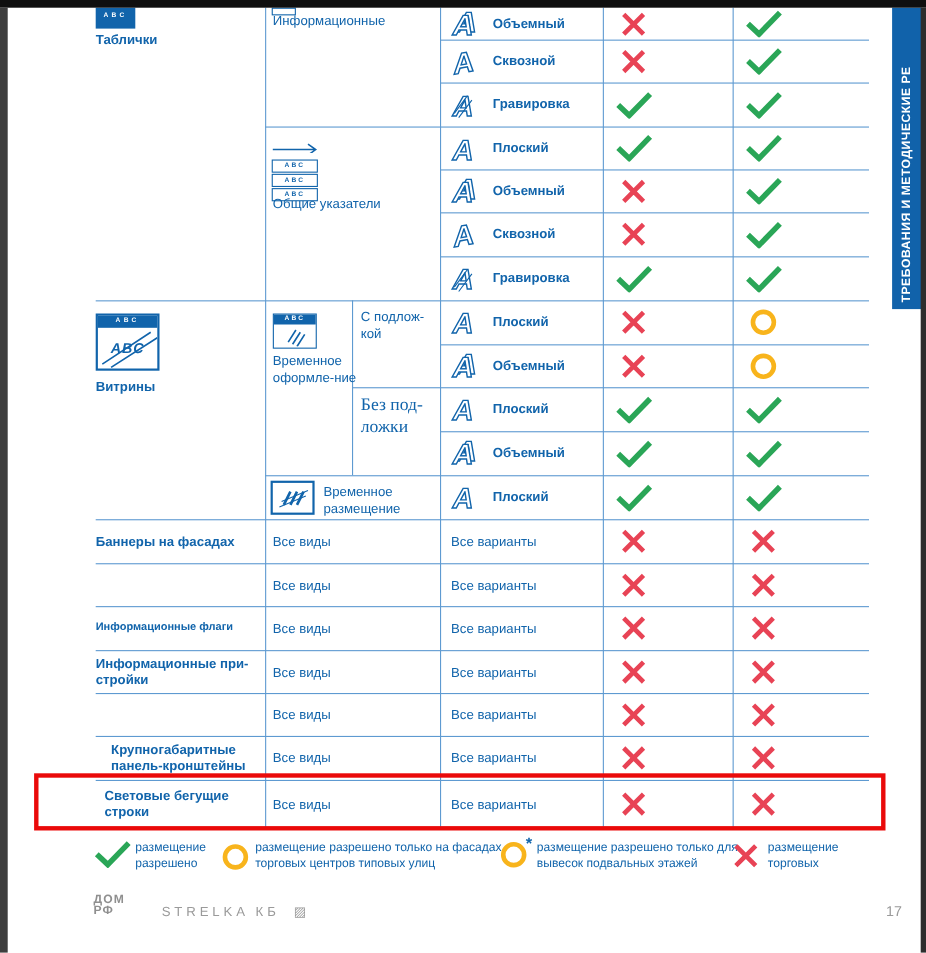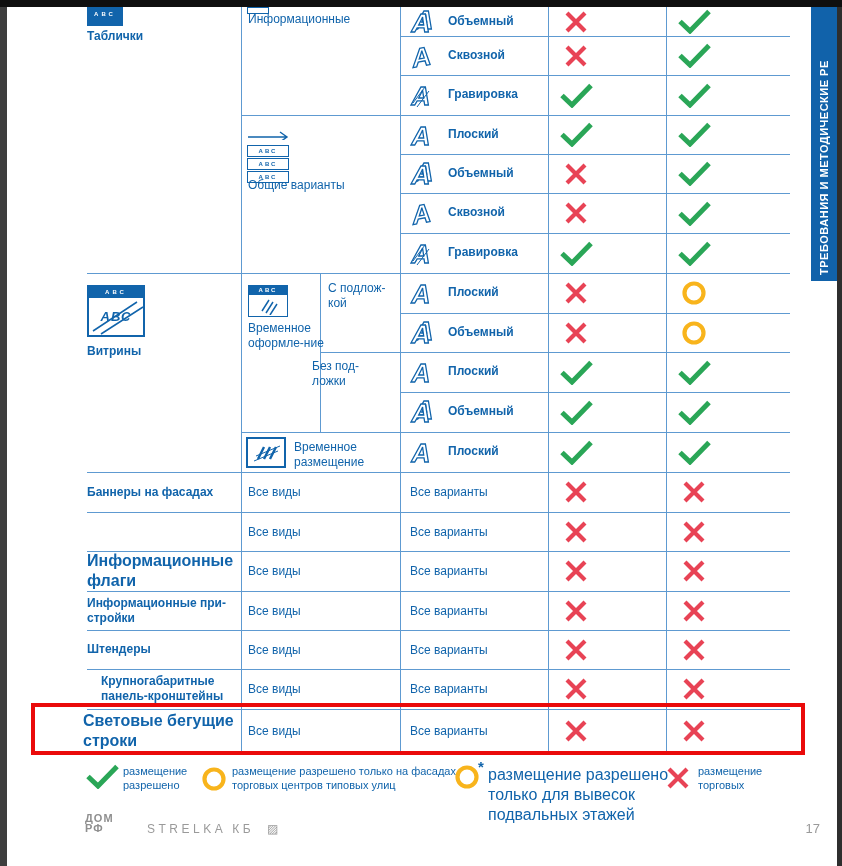--- a/index.html
+++ b/index.html
@@ -250,21 +250,21 @@
       <div style="position: absolute; left: 556px; top: 512px; width: 40px; height: 39px; display: flex; align-items: center; justify-content: center;">
         <svg width="24" height="24" viewBox="0 0 24 24">
           <path d="M3 3 L21 21 M21 3 L3 21" fill="none" stroke="#e84355" stroke-width="4.2"></path>
         </svg>
       </div>
       <div style="position: absolute; left: 674px; top: 512px; width: 40px; height: 39px; display: flex; align-items: center; justify-content: center;">
         <svg width="24" height="24" viewBox="0 0 24 24">
           <path d="M3 3 L21 21 M21 3 L3 21" fill="none" stroke="#e84355" stroke-width="4.2"></path>
         </svg>
       </div>
-      <div style="position: absolute; left: 87px; top: 551px; width: 156px; height: 40px; display: flex; align-items: center; font-size: 16px; font-weight: 700; line-height: 1.25;">Информационные флаги</div>
+      <div style="position: absolute; left: 87px; top: 551px; width: 156px; height: 40px; display: flex; align-items: center; font-size: 10px; font-weight: 700; line-height: 1.25;">Информационные флаги</div>
       <div style="position: absolute; left: 248px; top: 564px; font-size: 12px;">Все виды</div>
       <div style="position: absolute; left: 410px; top: 564px; font-size: 12px;">Все варианты</div>
       <div style="position: absolute; left: 556px; top: 551px; width: 40px; height: 40px; display: flex; align-items: center; justify-content: center;">
         <svg width="24" height="24" viewBox="0 0 24 24">
           <path d="M3 3 L21 21 M21 3 L3 21" fill="none" stroke="#e84355" stroke-width="4.2"></path>
         </svg>
       </div>
       <div style="position: absolute; left: 674px; top: 551px; width: 40px; height: 40px; display: flex; align-items: center; justify-content: center;">
         <svg width="24" height="24" viewBox="0 0 24 24">
           <path d="M3 3 L21 21 M21 3 L3 21" fill="none" stroke="#e84355" stroke-width="4.2"></path>
@@ -276,21 +276,20 @@
       <div style="position: absolute; left: 556px; top: 591px; width: 40px; height: 39px; display: flex; align-items: center; justify-content: center;">
         <svg width="24" height="24" viewBox="0 0 24 24">
           <path d="M3 3 L21 21 M21 3 L3 21" fill="none" stroke="#e84355" stroke-width="4.2"></path>
         </svg>
       </div>
       <div style="position: absolute; left: 674px; top: 591px; width: 40px; height: 39px; display: flex; align-items: center; justify-content: center;">
         <svg width="24" height="24" viewBox="0 0 24 24">
           <path d="M3 3 L21 21 M21 3 L3 21" fill="none" stroke="#e84355" stroke-width="4.2"></path>
         </svg>
       </div>
-      <div style="position: absolute; left: 87px; top: 630px; width: 156px; height: 39px; display: flex; align-items: center; font-size: 12px; font-weight: 700; line-height: 1.25;">Штендеры</div>
       <div style="position: absolute; left: 248px; top: 642.5px; font-size: 12px;">Все виды</div>
       <div style="position: absolute; left: 410px; top: 642.5px; font-size: 12px;">Все варианты</div>
       <div style="position: absolute; left: 556px; top: 630px; width: 40px; height: 39px; display: flex; align-items: center; justify-content: center;">
         <svg width="24" height="24" viewBox="0 0 24 24">
           <path d="M3 3 L21 21 M21 3 L3 21" fill="none" stroke="#e84355" stroke-width="4.2"></path>
         </svg>
       </div>
       <div style="position: absolute; left: 674px; top: 630px; width: 40px; height: 39px; display: flex; align-items: center; justify-content: center;">
         <svg width="24" height="24" viewBox="0 0 24 24">
           <path d="M3 3 L21 21 M21 3 L3 21" fill="none" stroke="#e84355" stroke-width="4.2"></path>
@@ -302,21 +301,21 @@
       <div style="position: absolute; left: 556px; top: 669px; width: 40px; height: 40px; display: flex; align-items: center; justify-content: center;">
         <svg width="24" height="24" viewBox="0 0 24 24">
           <path d="M3 3 L21 21 M21 3 L3 21" fill="none" stroke="#e84355" stroke-width="4.2"></path>
         </svg>
       </div>
       <div style="position: absolute; left: 674px; top: 669px; width: 40px; height: 40px; display: flex; align-items: center; justify-content: center;">
         <svg width="24" height="24" viewBox="0 0 24 24">
           <path d="M3 3 L21 21 M21 3 L3 21" fill="none" stroke="#e84355" stroke-width="4.2"></path>
         </svg>
       </div>
-      <div style="position: absolute; left: 83px; top: 709px; width: 156px; height: 43px; display: flex; align-items: center; font-size: 16px; font-weight: 700; line-height: 1.25;">Световые бегущие строки</div>
+      <div style="position: absolute; left: 95px; top: 709px; width: 156px; height: 43px; display: flex; align-items: center; font-size: 12px; font-weight: 700; line-height: 1.25;">Световые бегущие строки</div>
       <div style="position: absolute; left: 248px; top: 723.5px; font-size: 12px;">Все виды</div>
       <div style="position: absolute; left: 410px; top: 723.5px; font-size: 12px;">Все варианты</div>
       <div style="position: absolute; left: 556px; top: 709px; width: 40px; height: 43px; display: flex; align-items: center; justify-content: center;">
         <svg width="24" height="24" viewBox="0 0 24 24">
           <path d="M3 3 L21 21 M21 3 L3 21" fill="none" stroke="#e84355" stroke-width="4.2"></path>
         </svg>
       </div>
       <div style="position: absolute; left: 674px; top: 709px; width: 40px; height: 43px; display: flex; align-items: center; justify-content: center;">
         <svg width="24" height="24" viewBox="0 0 24 24">
           <path d="M3 3 L21 21 M21 3 L3 21" fill="none" stroke="#e84355" stroke-width="4.2"></path>
@@ -324,55 +323,55 @@
       </div>
       <div style="position: absolute; left: 87px; top: 7px; width: 36px; height: 19px; background: rgb(17, 100, 171);">
         <div style="color:#fff;font-size:6px;font-weight:bold;letter-spacing:3px;text-align:center;padding-top:4px;">АВС</div>
       </div>
       <div style="position: absolute; left: 87px; top: 29px; font-size: 12px; font-weight: 700;">Таблички</div>
       <div style="position: absolute; left: 247px; top: 7px; width: 20px; height: 5px; border: 1px solid rgb(17, 100, 171);"></div>
       <div style="position: absolute; left: 248px; top: 12px; font-size: 12px;">Информационные</div>
       <div style="position: absolute; left: 247px; top: 126px; width: 42px;"><svg width="42" height="10">
           <path d="M1 7 H39 M33 2 L40 7 L33 12" fill="none" stroke="#1164ab" stroke-width="1.4"></path>
         </svg><div style="border:1px solid #1164ab;height:10px;margin-top:1px;font-size:6px;font-weight:bold;color:#1164ab;text-align:center;letter-spacing:2px;line-height:10px;overflow:hidden;">АВС</div><div style="border:1px solid #1164ab;height:10px;margin-top:1px;font-size:6px;font-weight:bold;color:#1164ab;text-align:center;letter-spacing:2px;line-height:10px;overflow:hidden;">АВС</div><div style="border:1px solid #1164ab;height:10px;margin-top:1px;font-size:6px;font-weight:bold;color:#1164ab;text-align:center;letter-spacing:2px;line-height:10px;overflow:hidden;">АВС</div></div>
-      <div style="position: absolute; left: 248px; top: 178px; font-size: 12px;">Общие варианты</div>
+      <div style="position: absolute; left: 248px; top: 178px; font-size: 12px;">Общие указатели</div>
       <div style="position: absolute; left: 87px; top: 285px; width: 58px; height: 52px; border: 2px solid rgb(17, 100, 171); box-sizing: border-box;">
         <div style="background:#1164ab;height:11px;color:#fff;font-size:6px;font-weight:bold;letter-spacing:3px;text-align:center;line-height:11px;">АВС</div>
         <div style="position:relative;height:37px;display:flex;align-items:center;justify-content:center;">
           <span style="font-size:13px;font-weight:bold;font-style:italic;color:#1164ab;letter-spacing:1px;">АВС</span>
           <svg style="position:absolute;left:0;top:0;" width="54" height="37">
             <path d="M4 33 L48 4 M12 36 L54 9" stroke="#1164ab" stroke-width="1.5" fill="none"></path>
           </svg>
         </div>
       </div>
       <div style="position: absolute; left: 87px; top: 344px; font-size: 12px; font-weight: 700;">Витрины</div>
       <div style="position: absolute; left: 248px; top: 285px; width: 40px; height: 32px; border: 1.5px solid rgb(17, 100, 171); box-sizing: border-box;"><div style="background:#1164ab;height:9px;color:#fff;font-size:6px;font-weight:bold;letter-spacing:2px;text-align:center;line-height:9px;overflow:hidden;">АВС</div><svg width="37" height="20">
           <path d="M13 16 L20 5 M17 18 L24 7 M21 20 L28 9" stroke="#1164ab" stroke-width="1.5" fill="none"></path>
         </svg></div>
       <div style="position: absolute; left: 248px; top: 321px; width: 76px; font-size: 12px; line-height: 1.25;">Временное оформле-ние</div>
       <div style="position: absolute; left: 328px; top: 281px; width: 62px; font-size: 12px; line-height: 1.25;">С подлож-кой</div>
-      <div style="position: absolute; left: 312px; top: 359px; width: 62px; font-size: 12px; line-height: 1.25;">Без под-ложки</div>
+      <div style="position: absolute; left: 328px; top: 359px; width: 62px; font-size: 16px; line-height: 1.25; font-family: Liberation Serif, serif;">Без под-ложки</div>
       <div style="position: absolute; left: 246px; top: 437px; width: 40px; height: 31px; border: 2px solid rgb(17, 100, 171); box-sizing: border-box;"><svg width="36" height="27">
           <path d="M10 20 L16 8 M16 20 L22 8 M22 20 L28 8" stroke="#1164ab" stroke-width="2.4" fill="none"></path>
           <path d="M6 22 L30 12 M8 17 L32 7" stroke="#1164ab" stroke-width="1" fill="none"></path>
         </svg></div>
       <div style="position: absolute; left: 294px; top: 440px; width: 95px; font-size: 12px; line-height: 1.25;">Временное размещение</div>
       <div style="position: absolute; left: 86px; top: 764px;"><svg width="33" height="25" viewBox="0 0 33 25">
           <path d="M2 12.5 L12 22 L31 2.5" fill="none" stroke="#2aa657" stroke-width="5"></path>
         </svg></div>
       <div style="position: absolute; left: 123px; top: 765px; width: 80px; font-size: 11px; line-height: 1.25;">размещение разрешено</div>
       <div style="position: absolute; left: 201px; top: 766px;"><svg width="26" height="26" viewBox="0 0 26 26">
           <circle cx="13" cy="13" r="9.5" fill="none" stroke="#f8b41c" stroke-width="4.2"></circle>
         </svg></div>
       <div style="position: absolute; left: 232px; top: 765px; width: 250px; font-size: 11px; line-height: 1.25;">размещение разрешено только на фасадах торговых центров типовых улиц</div>
       <div style="position: absolute; left: 454px; top: 760px;"><svg width="34" height="30" viewBox="0 0 34 30">
           <circle cx="13" cy="17" r="9.5" fill="none" stroke="#f8b41c" stroke-width="4.2"></circle>
           <text x="24" y="12" font-size="15" font-weight="bold" fill="#1164ab">*</text>
         </svg></div>
-      <div style="position: absolute; left: 488px; top: 765px; width: 185px; font-size: 16px; line-height: 1.25;">размещение разрешено только для вывесок подвальных этажей</div>
+      <div style="position: absolute; left: 488px; top: 765px; width: 185px; font-size: 11px; line-height: 1.25;">размещение разрешено только для вывесок подвальных этажей</div>
       <div style="position: absolute; left: 666px; top: 766px;"><svg width="24" height="24" viewBox="0 0 24 24">
           <path d="M3 3 L21 21 M21 3 L3 21" fill="none" stroke="#e84355" stroke-width="4.2"></path>
         </svg></div>
       <div style="position: absolute; left: 698px; top: 765px; width: 90px; font-size: 11px; line-height: 1.25;">размещение торговых</div>
     </div>
 
   <div id="banner" style="background: rgb(17, 98, 170);">
     <span id="banner-text" class="vtext">ТРЕБОВАНИЯ И МЕТОДИЧЕСКИЕ РЕ</span>
   </div>
 

